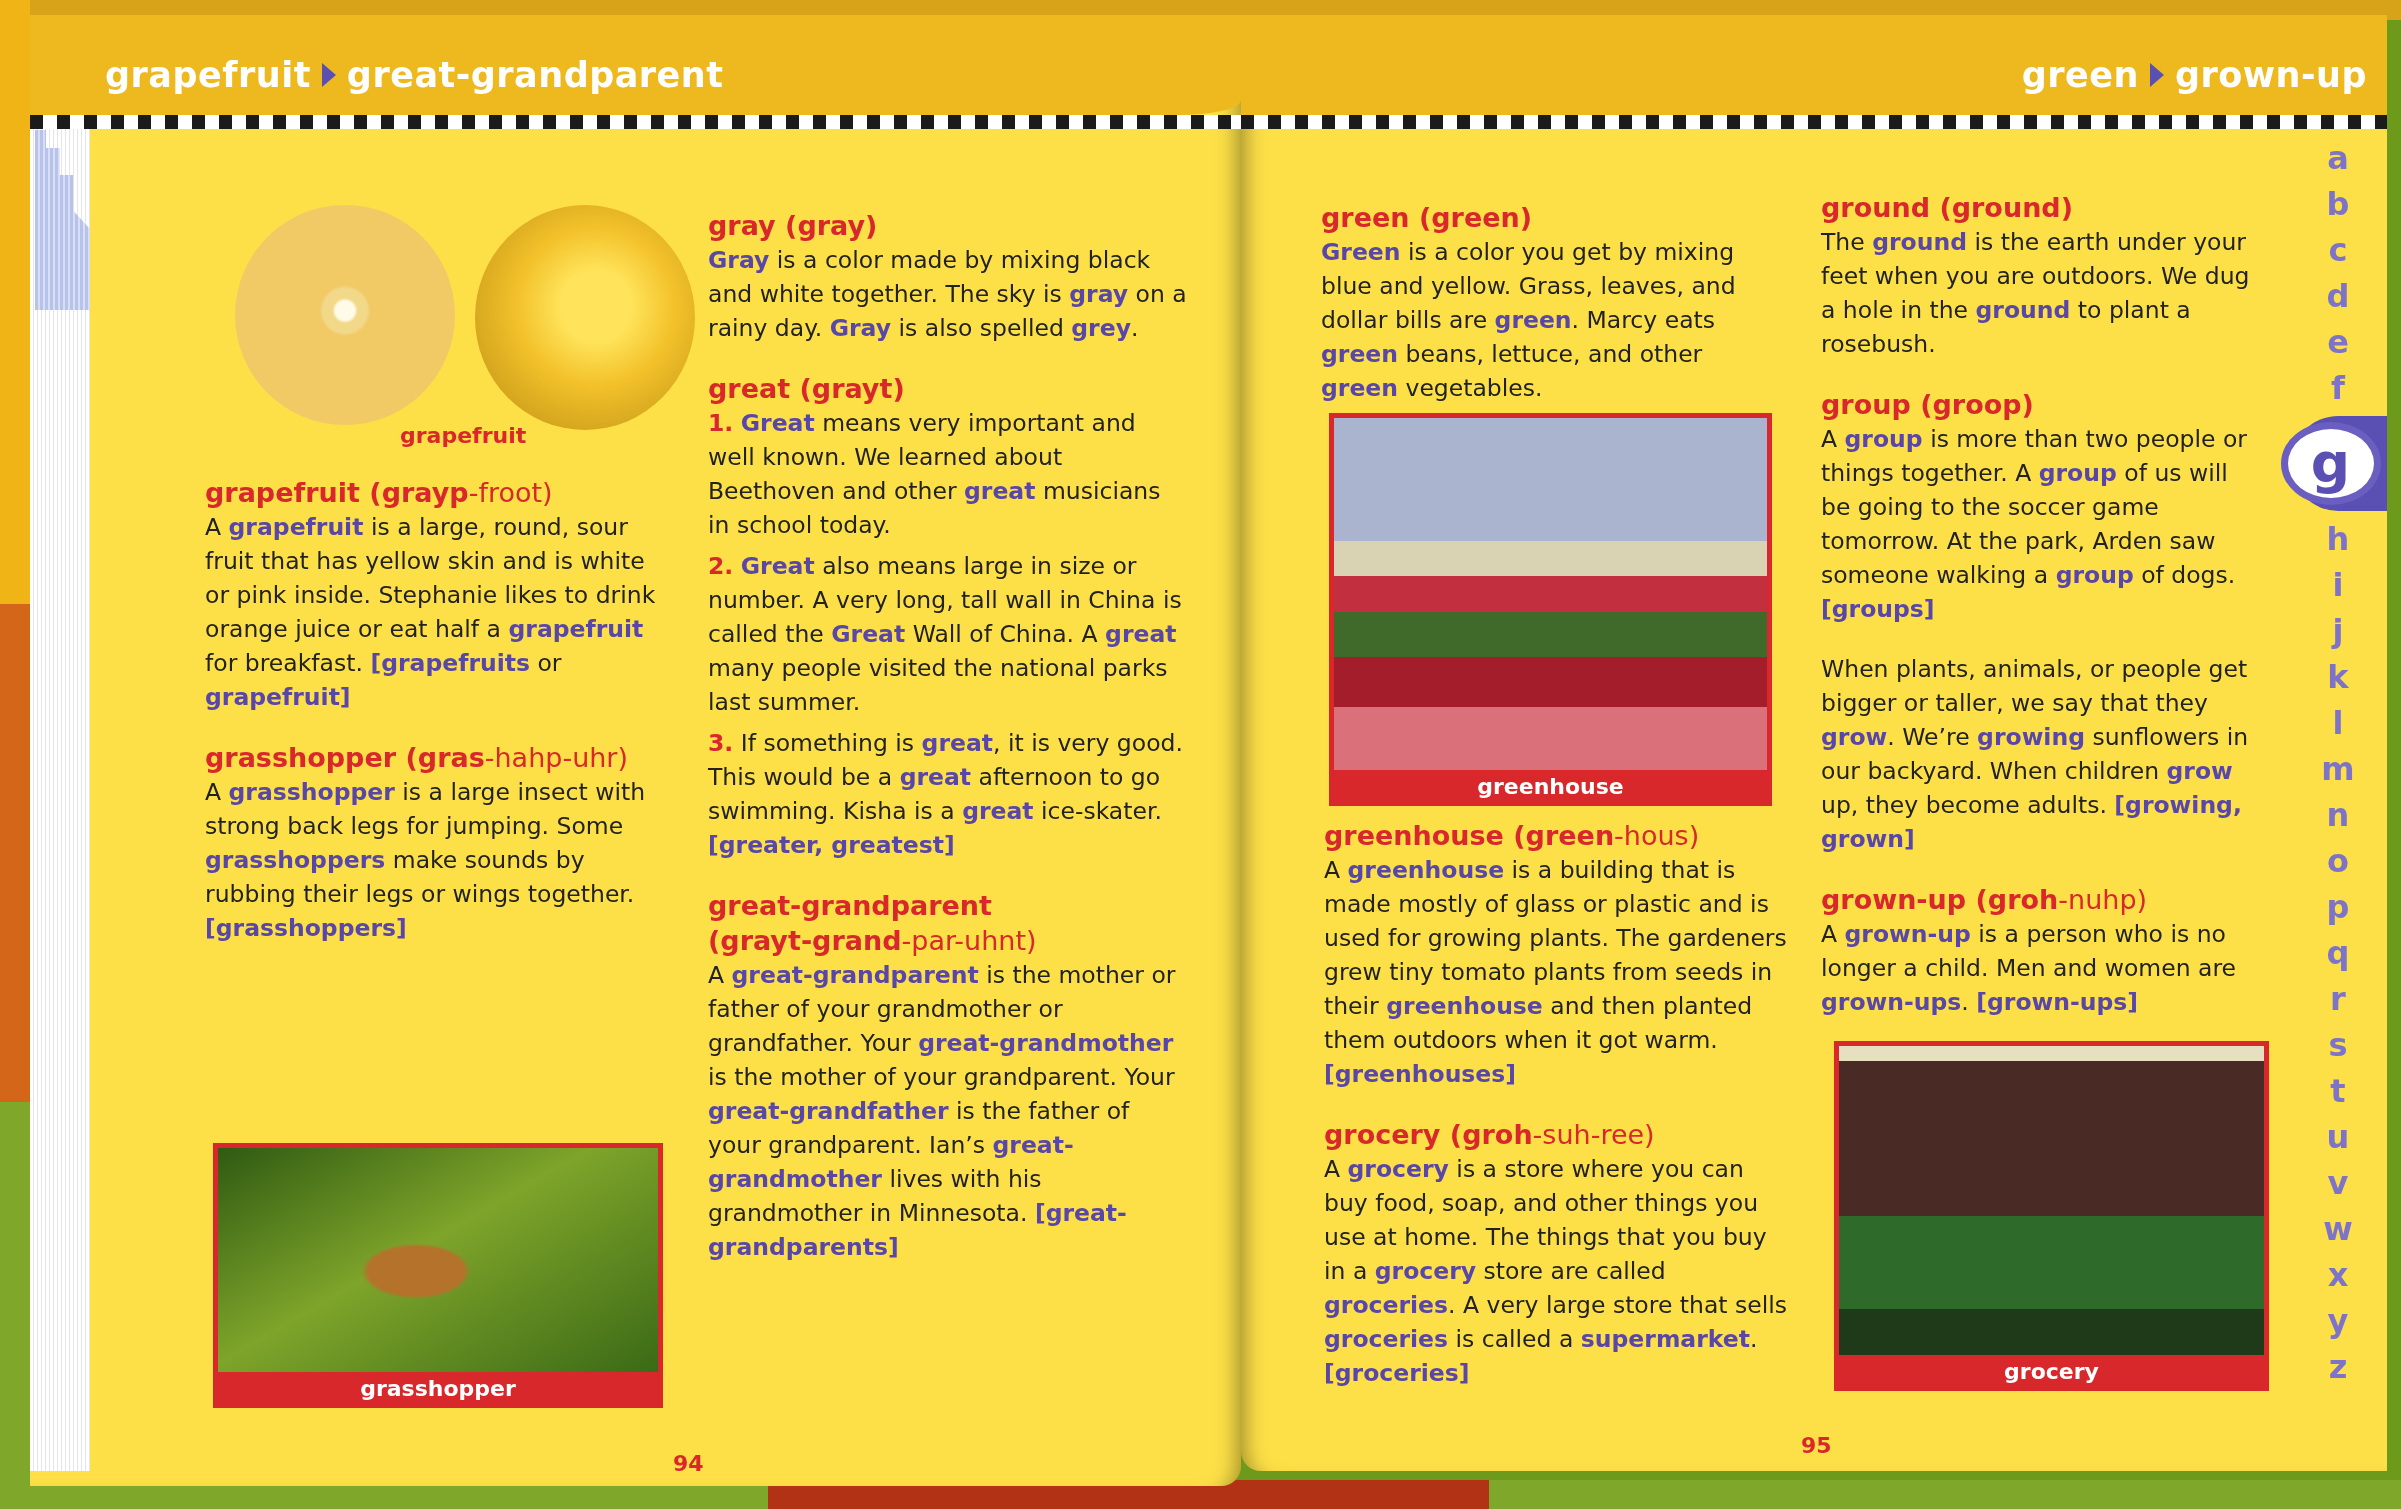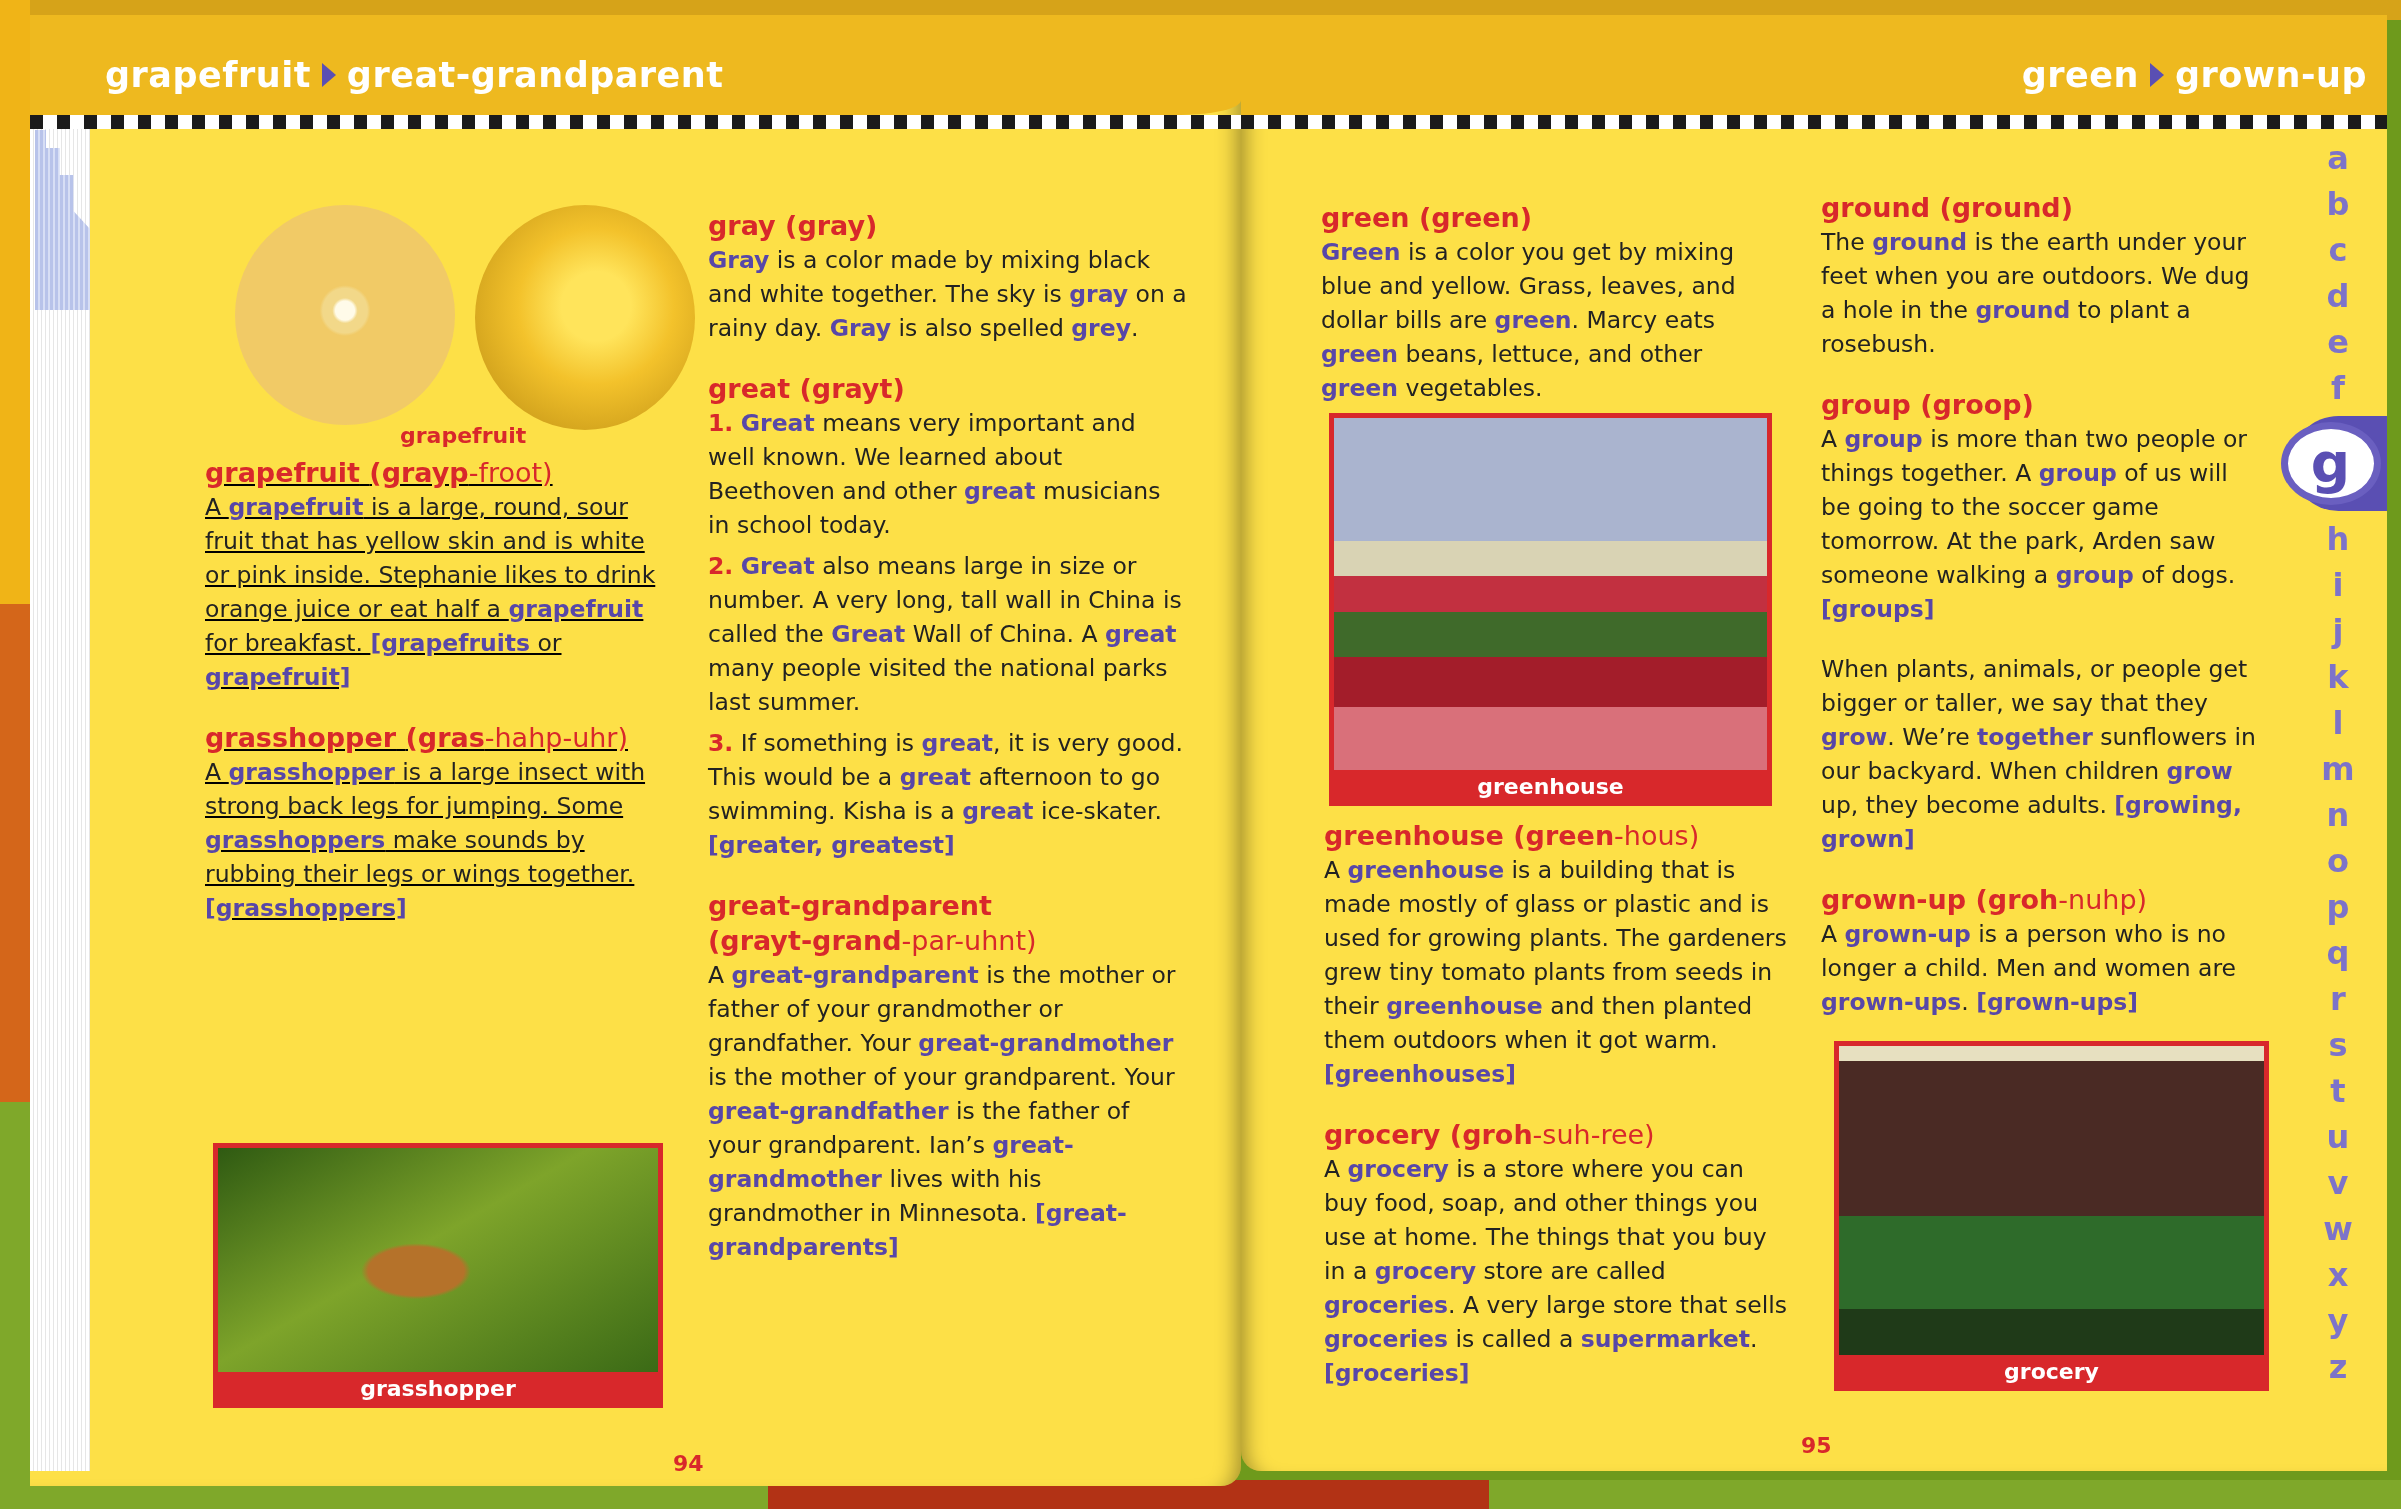--- a/index.html
+++ b/index.html
@@ -87,21 +87,21 @@
       <span class="arrow"></span>
       <span>great-grandparent</span>
     </div>
   </div>
   <div class="checker"></div>
 
   <div class="fruit fruit-cut"></div>
   <div class="fruit fruit-whole"></div>
   <div class="fruit-cap">grapefruit</div>
 
-  <div class="col" style="left:175px; top:440px; width:455px;text-decoration:underline;">
+  <div class="col" style="left:175px; top:460px; width:455px;">
     <div class="entry">
       <div class="hw"><span>grapefruit</span> <span class="pron-b">(grayp</span><span class="pron-n">-froot)</span></div>
       <div class="def">A <b>grapefruit</b> is a large, round, sour fruit that has yellow skin and is white or pink inside. Stephanie likes to drink orange juice or eat half a <b>grapefruit</b> for breakfast. <b>[grapefruits</b> or <b>grapefruit]</b></div>
     </div>
     <div class="entry">
       <div class="hw"><span>grasshopper</span> <span class="pron-b">(gras</span><span class="pron-n">-hahp-uhr)</span></div>
       <div class="def">A <b>grasshopper</b> is a large insect with strong back legs for jumping. Some <b>grasshoppers</b> make sounds by rubbing their legs or wings together. <b>[grasshoppers]</b></div>
     </div>
   </div>
 
@@ -166,21 +166,21 @@
   <div class="col" style="left:580px; top:175px; width:440px;">
     <div class="entry">
       <div class="hw"><span>ground</span> <span class="pron-b">(ground)</span></div>
       <div class="def">The <b>ground</b> is the earth under your feet when you are outdoors. We dug a hole in the <b>ground</b> to plant a rosebush.</div>
     </div>
     <div class="entry">
       <div class="hw"><span>group</span> <span class="pron-b">(groop)</span></div>
       <div class="def">A <b>group</b> is more than two people or things together. A <b>group</b> of us will be going to the soccer game tomorrow. At the park, Arden saw someone walking a <b>group</b> of dogs. <b>[groups]</b></div>
     </div>
     <div class="entry">
-      <div class="def">When plants, animals, or people get bigger or taller, we say that they <b>grow</b>. We’re <b>together</b> sunflowers in our backyard. When children <b>grow</b> up, they become adults. <b>[growing, grown]</b></div>
+      <div class="def">When plants, animals, or people get bigger or taller, we say that they <b>grow</b>. We’re <b>growing</b> sunflowers in our backyard. When children <b>grow</b> up, they become adults. <b>[growing, grown]</b></div>
     </div>
     <div class="entry">
       <div class="hw"><span>grown-up</span> <span class="pron-b">(groh</span><span class="pron-n">-nuhp)</span></div>
       <div class="def">A <b>grown-up</b> is a person who is no longer a child. Men and women are <b>grown-ups</b>. <b>[grown-ups]</b></div>
     </div>
   </div>
 
   <div class="photo" style="left:593px; top:1026px; width:435px; height:350px;">
     <div class="img" style="height:309px; background:linear-gradient(to bottom,#e7e0c0 0 5%,#4a2a24 5% 55%,#2e6b2a 55% 85%,#1f3a18 85% 100%);"></div>
     <div class="cap">grocery</div>

